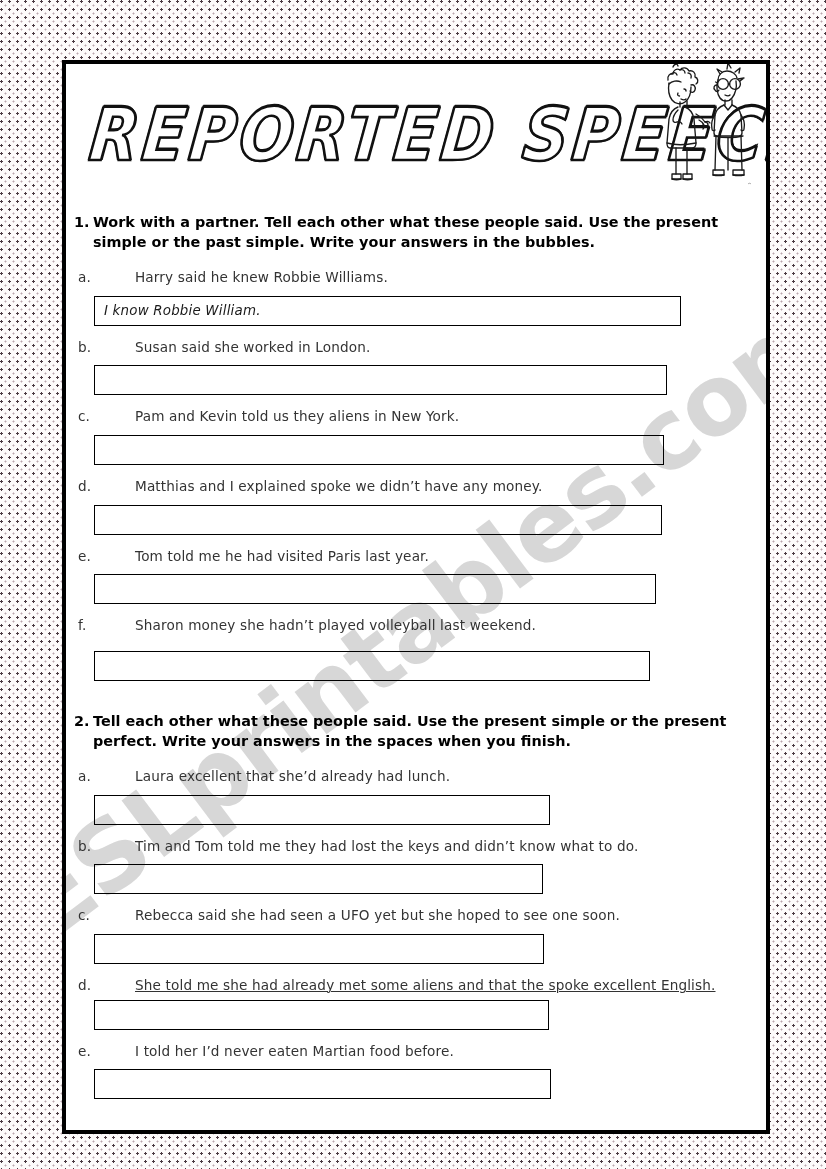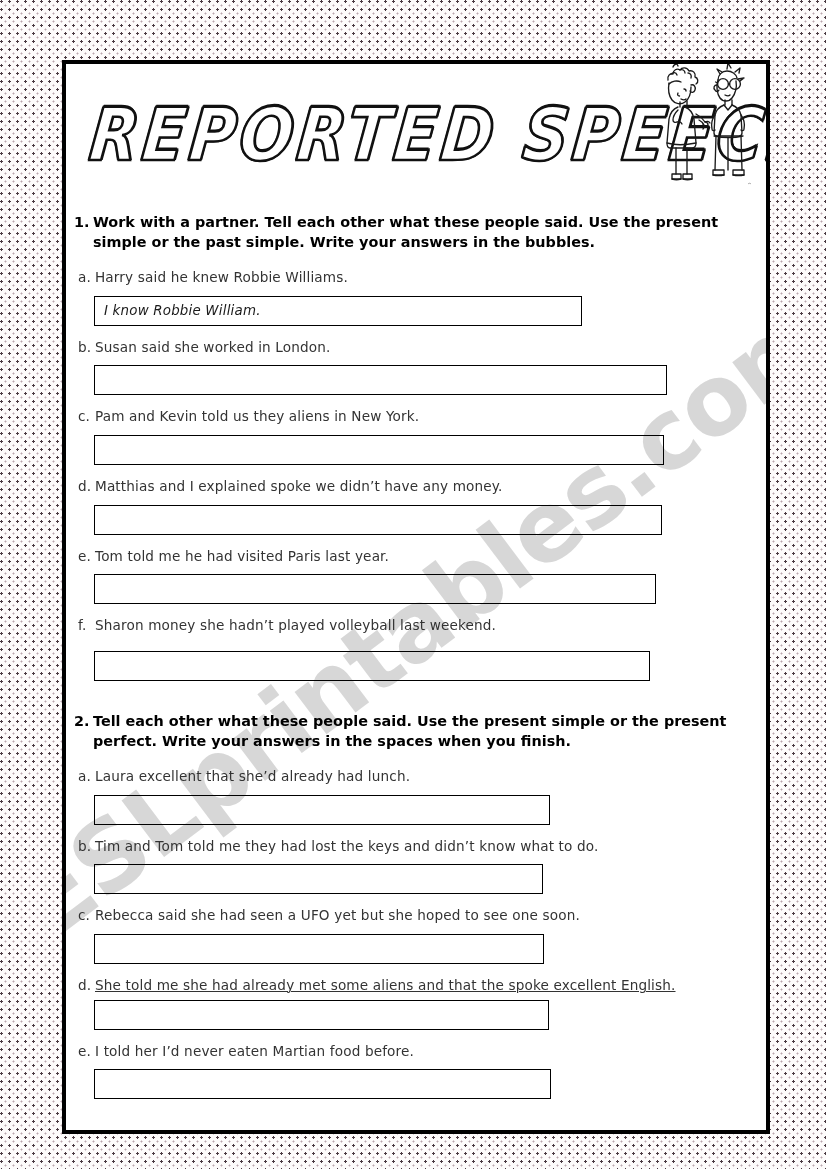--- a/index.html
+++ b/index.html
@@ -132,20 +132,21 @@
     line-height: 1.3;
     color: #333333;
     letter-spacing: 0.15px;
   }
   .item .letter {
     flex: 0 0 auto;
     width: 17px;
   }
   .item .prompt {
     flex: 1 1 auto;
+    margin-left: 40px;
   }
   .item .prompt.underlined {
     text-decoration: underline;
     text-decoration-thickness: 1px;
   }
 
   
   .answer-box {
     box-sizing: border-box;
     border: 1.6px solid #000000;
@@ -264,21 +265,21 @@
         <span class="txt">Work with a partner. Tell each other what these people said. Use the present simple or the past simple. Write your answers in the bubbles.</span>
       </div>
 
       <div class="gap-a"></div>
 
       <div class="item">
         <span class="letter">a.</span>
         <span class="prompt">Harry said he knew Robbie Williams.</span>
       </div>
       <div class="gap-c"></div>
-      <div class="answer-box" style="width:488px">
+      <div class="answer-box" style="width:587px">
         <span class="answer-text">I know Robbie William.</span>
       </div>
 
       <div class="gap-b"></div>
 
       <div class="item">
         <span class="letter">b.</span>
         <span class="prompt">Susan said she worked in London.</span>
       </div>
       <div class="gap-c"></div>

